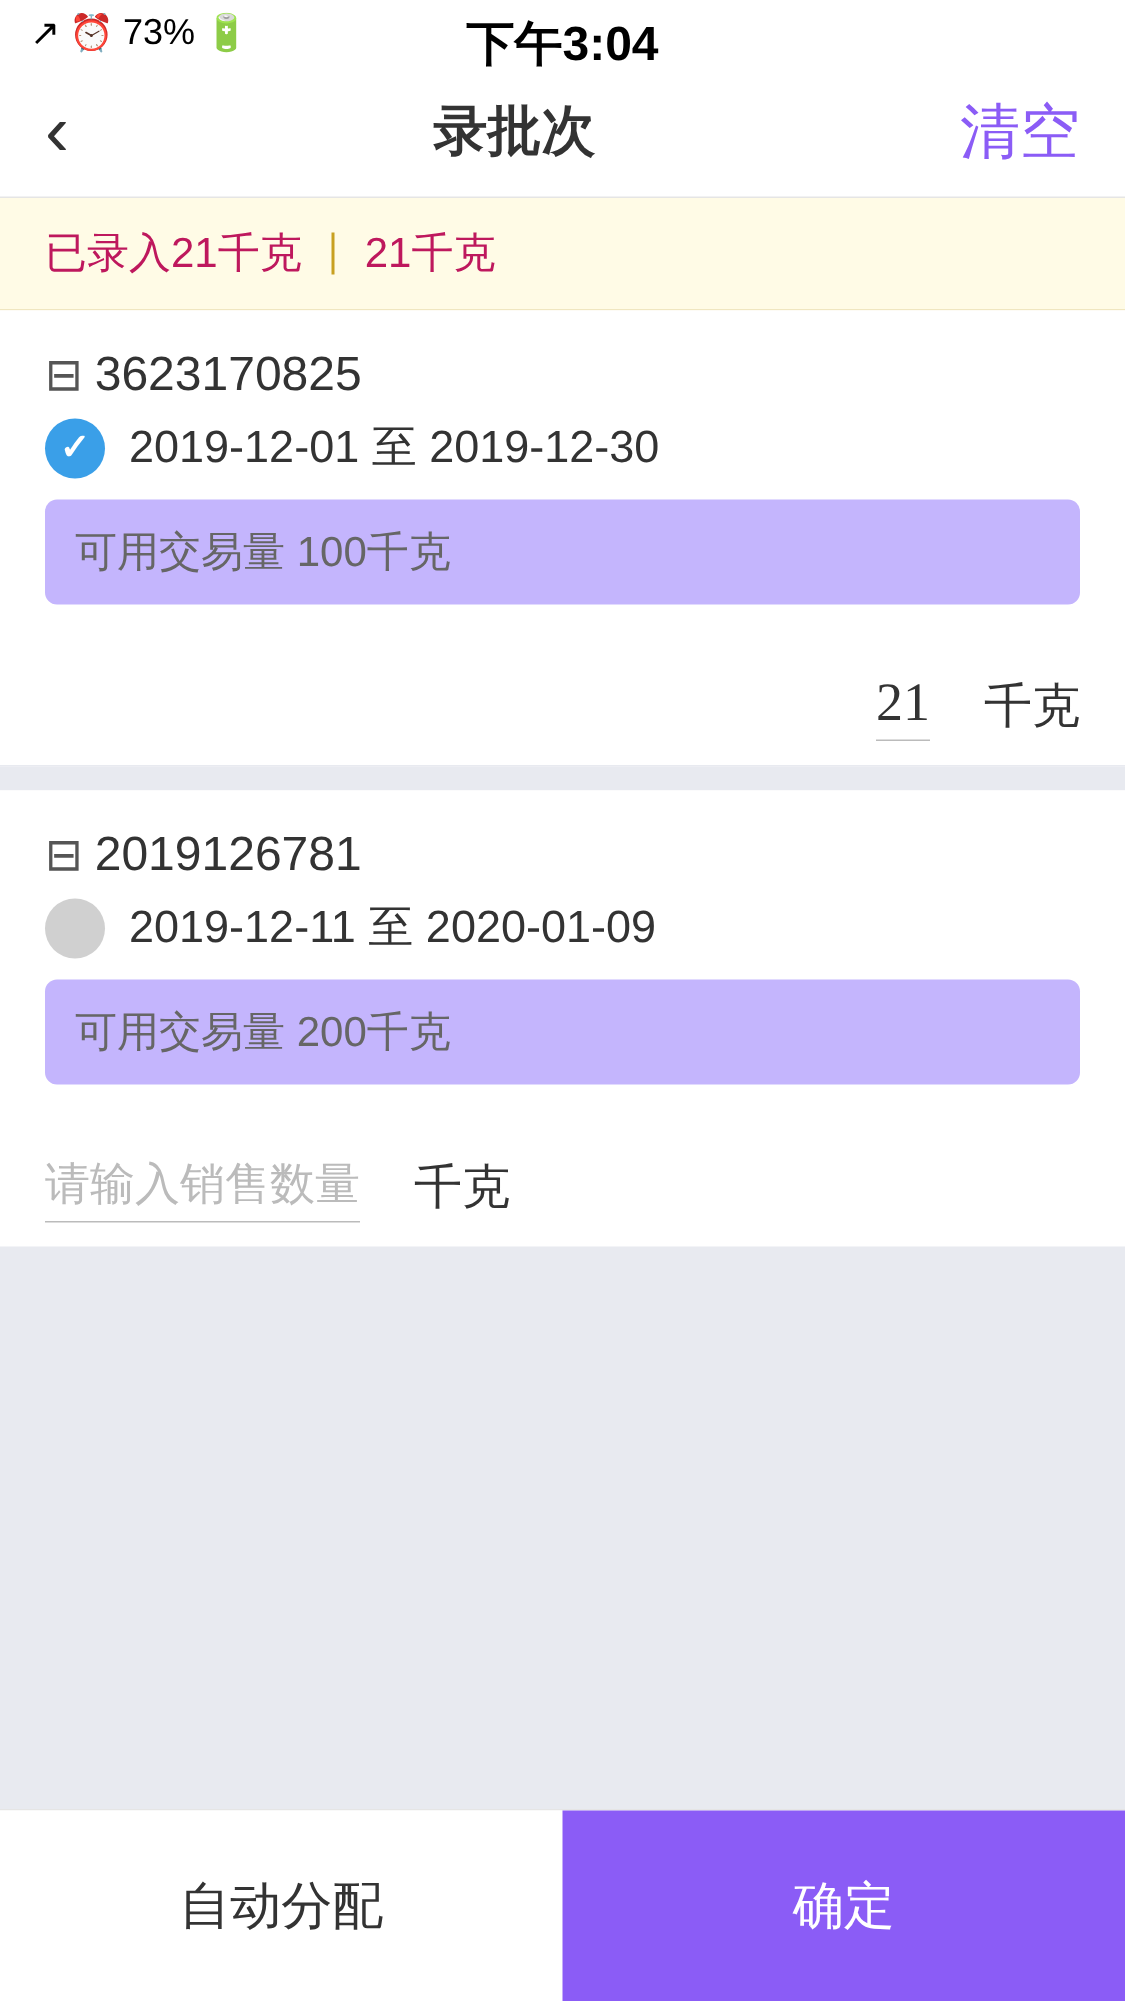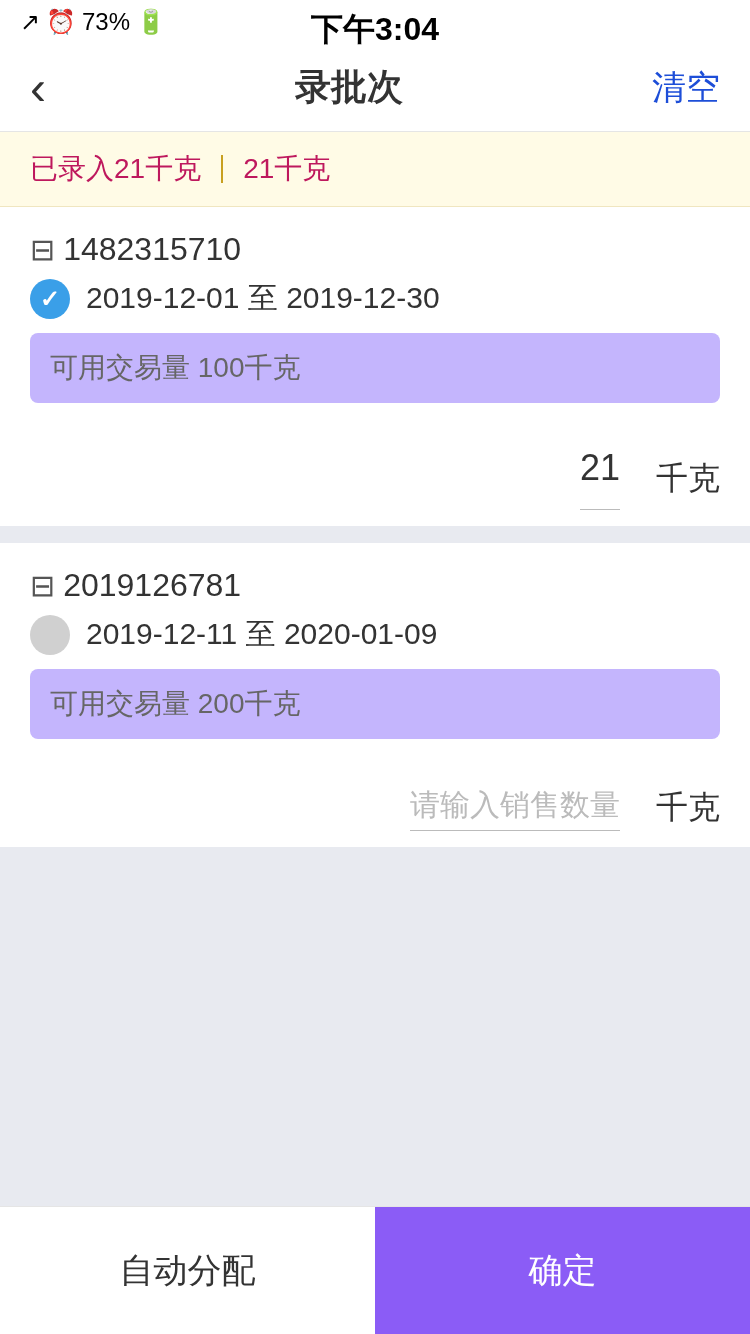--- a/index.html
+++ b/index.html
@@ -60,22 +60,22 @@
       font-size: 36px;
       color: #333;
       cursor: pointer;
     }
     .nav-title {
       font-size: 36px;
       font-weight: 600;
       color: #333;
     }
     .nav-clear {
-      font-size: 34px;
-      color: #1d4ed8;
+      font-size: 40px;
+      color: #8b5cf6;
       cursor: pointer;
     }
 
     
     .summary-bar {
       width: 750px;
       background: #fffbe6;
       padding: 18px 30px;
       display: flex;
       align-items: center;
@@ -173,34 +173,34 @@
       color: #333;
       font-weight: 400;
       margin-right: 16px;
     }
     .quantity-unit {
       font-size: 32px;
       color: #333;
     }
     .quantity-underline {
       border-bottom: 1px solid #bbb;
-      padding-bottom: 20px;
+      padding-bottom: 4px;
+      font-family: Liberation Serif, serif;
     }
 
     
     .section-divider {
       height: 16px;
       background: #e8eaf0;
     }
 
     
     .input-quantity-row {
       display: flex;
       align-items: center;
-      justify-content: flex-end;
       padding: 12px 30px 16px 30px;
       background: #fff;
       border-bottom: 1px solid #e8eaf0;
     }
     .input-placeholder {
       font-size: 30px;
       color: #bbb;
       margin-right: 16px;
     }
     .input-unit {
@@ -278,21 +278,21 @@
 <div class="summary-bar">
   <span class="summary-item">已录入21千克</span>
   <div class="summary-divider"></div>
   <span class="summary-item">21千克</span>
 </div>
 
 <div class="card-container">
   <div class="batch-item">
     <div class="batch-item-header">
       <span class="batch-id-icon">⊟</span>
-      <span class="batch-id">1482315710</span>
+      <span class="batch-id">3623170825</span>
     </div>
     <div class="batch-date-row">
       <div class="batch-checkbox checked">
         <span class="checkmark">✓</span>
       </div>
       <span class="batch-date">2019-12-01 至 2019-12-30</span>
     </div>
     <div class="batch-availability">可用交易量 100千克</div>
   </div>
   <div class="quantity-row">

